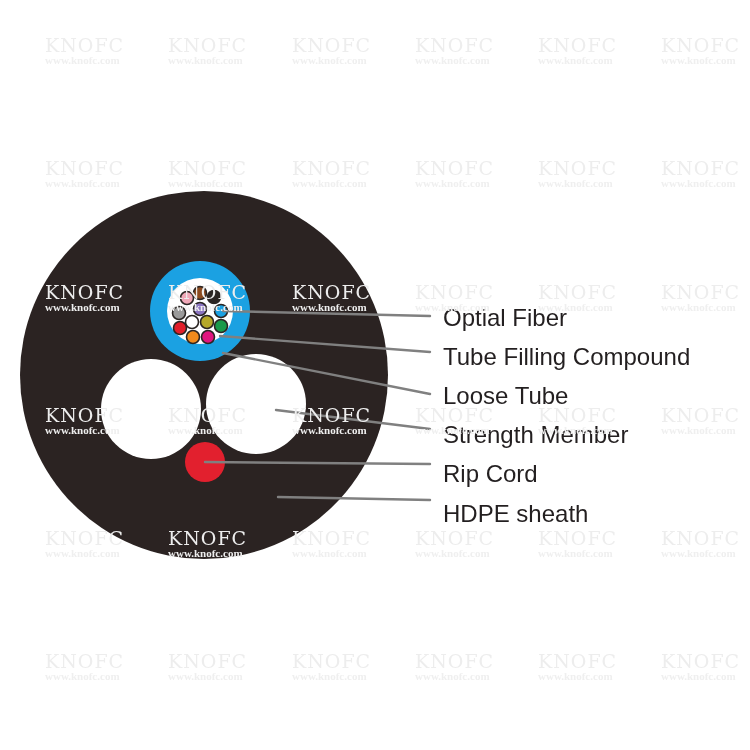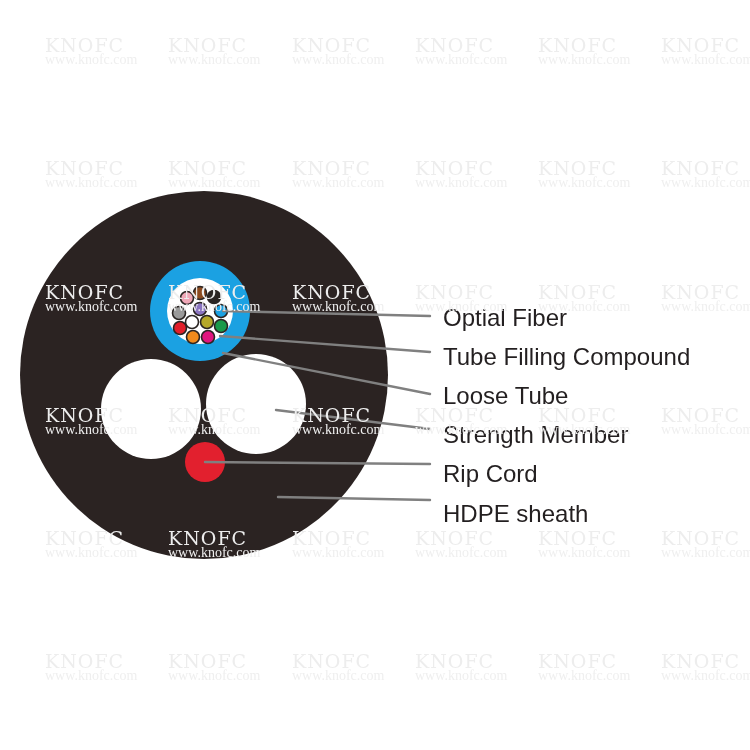--- a/index.html
+++ b/index.html
@@ -1,21 +1,21 @@
 <!DOCTYPE html>
 <html><head>
 <meta charset="utf-8">
 <style>
   html, body { margin: 0; padding: 0; background: #ffffff; }
   body { width: 750px; height: 750px; position: relative; overflow: hidden; }
   #stage { position: absolute; left: 0; top: 0; width: 750px; height: 750px; }
   .wm-layer { position: absolute; left: 0; top: 0; width: 750px; height: 750px; pointer-events: none; }
   .wm { position: absolute; width: 100px; text-align: left; }
   .wm-brand { display: block; font-family: "DejaVu Serif", "Liberation Serif", serif; font-size: 19px; letter-spacing: 1px; color: #ededed; line-height: 20px; }
-  .wm-url { display: block; font-family: "Liberation Serif", serif; font-size: 14px; color: #efefef; line-height: 10px; }
+  .wm-url { display: block; font-family: "Liberation Serif", serif; font-size: 11px; color: #efefef; line-height: 10px; font-weight: bold; }
   svg text.label { font-family: "Liberation Sans", sans-serif; font-size: 24px; fill: #231f20; }
 </style>
 </head>
 <body>
 
 <div id="stage">
   <svg id="diagram-svg" width="750" height="750" viewBox="0 0 750 750" xmlns="http://www.w3.org/2000/svg">
     <g id="g-cable">
         <circle cx="204" cy="375" r="184" fill="#2b2322"></circle>
         <circle cx="200" cy="311" r="50" fill="#1ba1e2"></circle>

